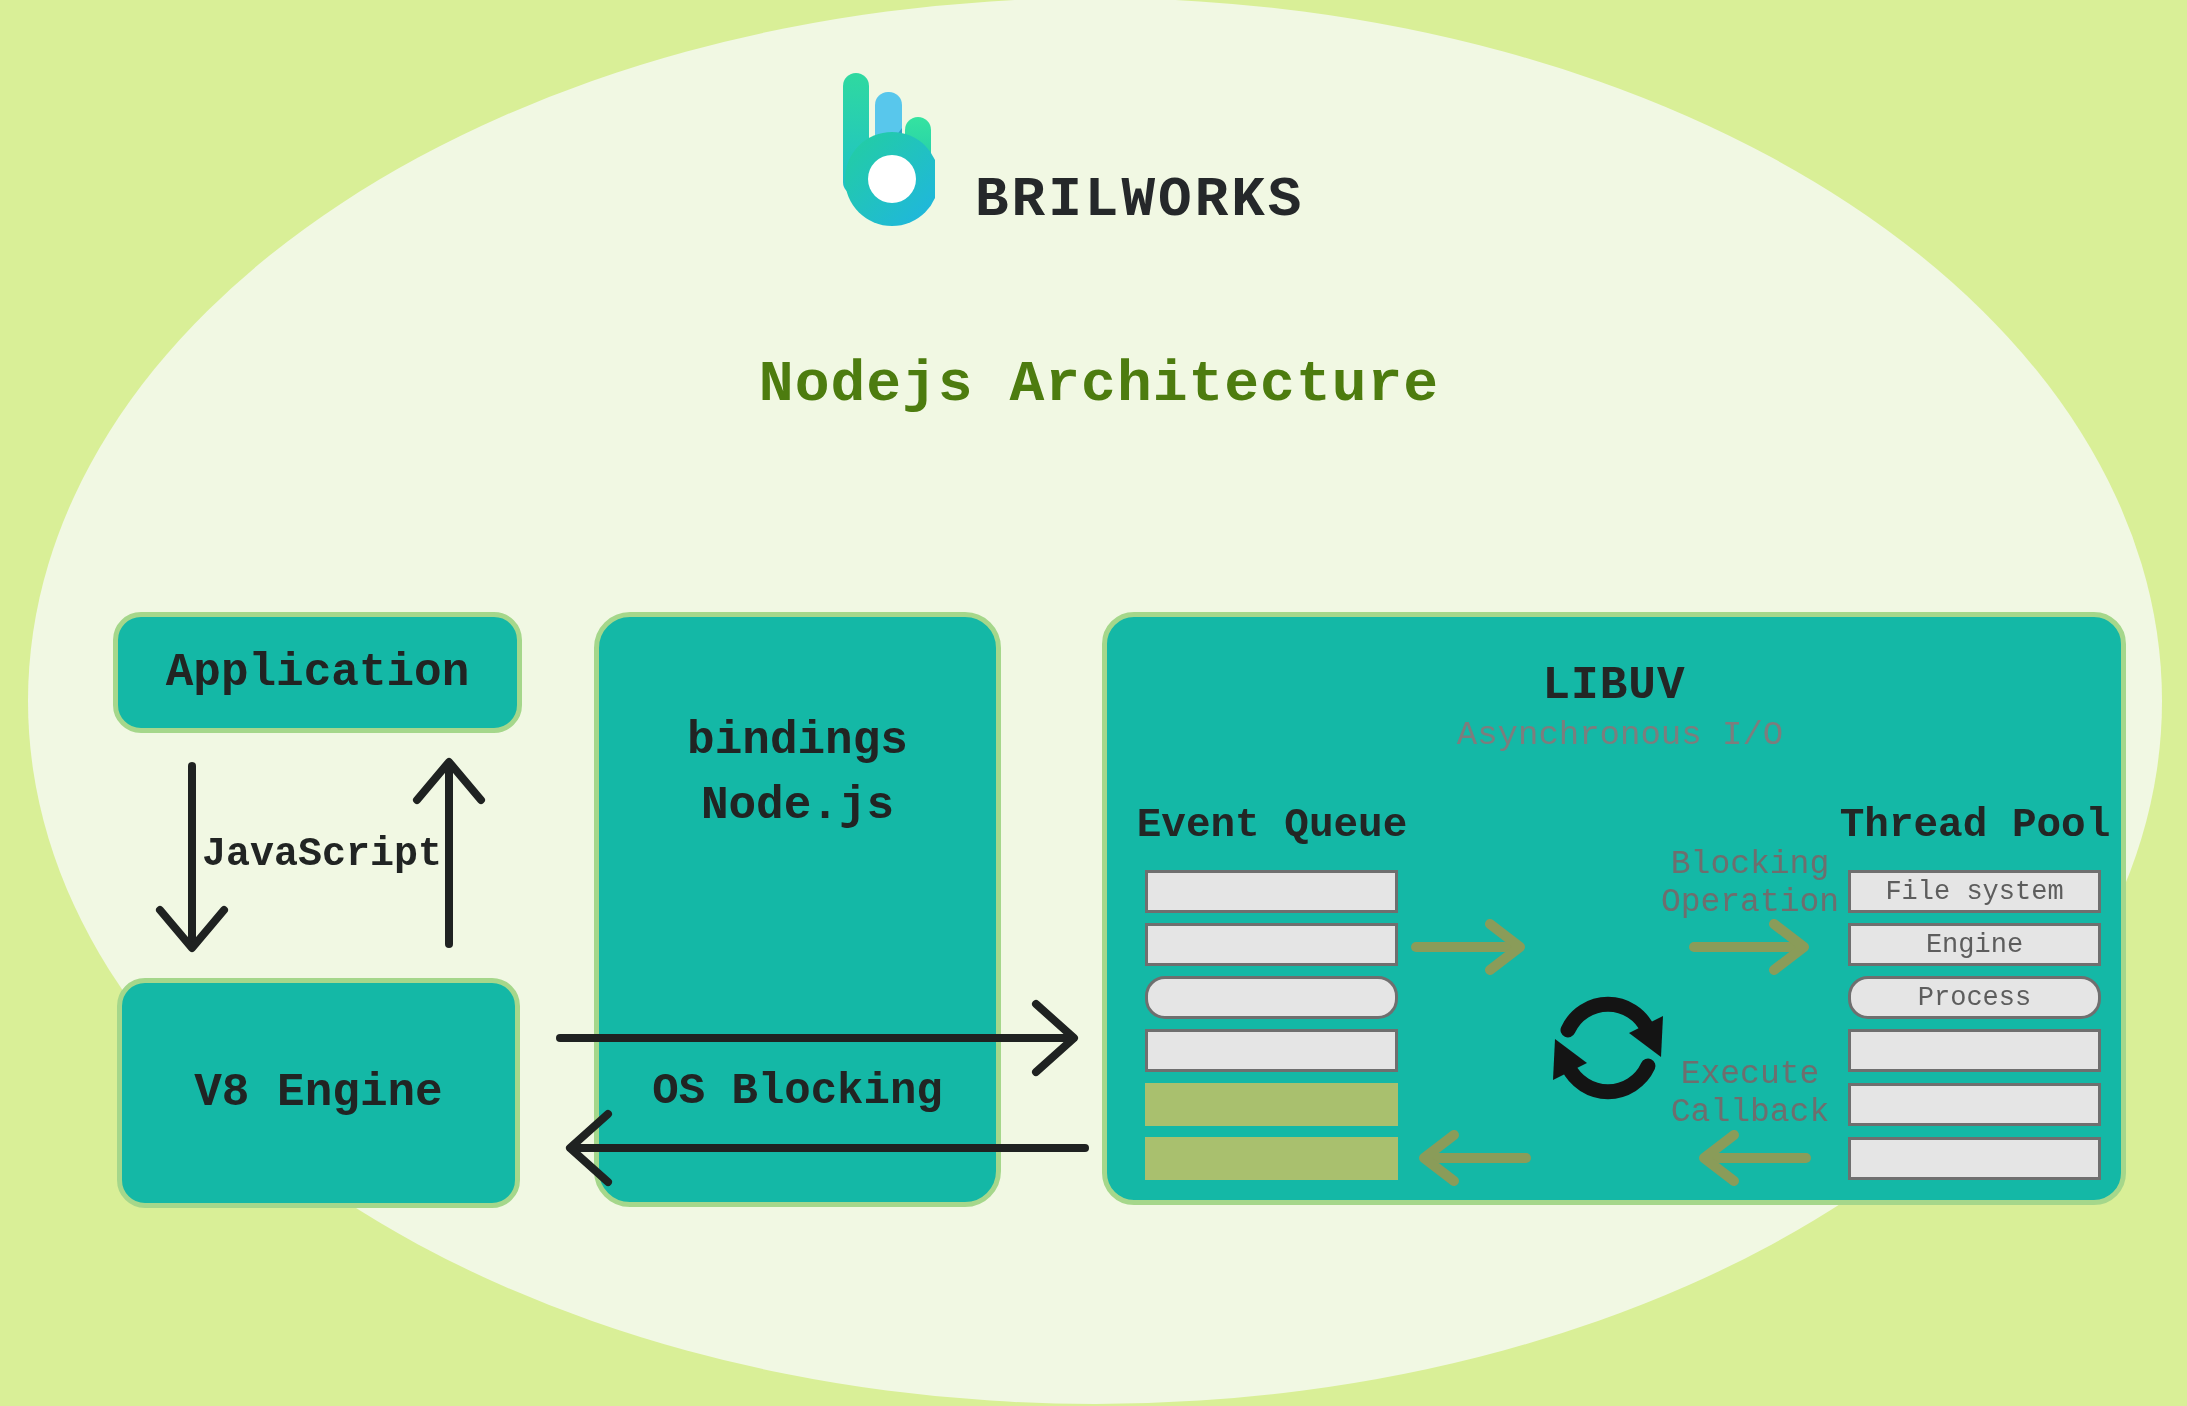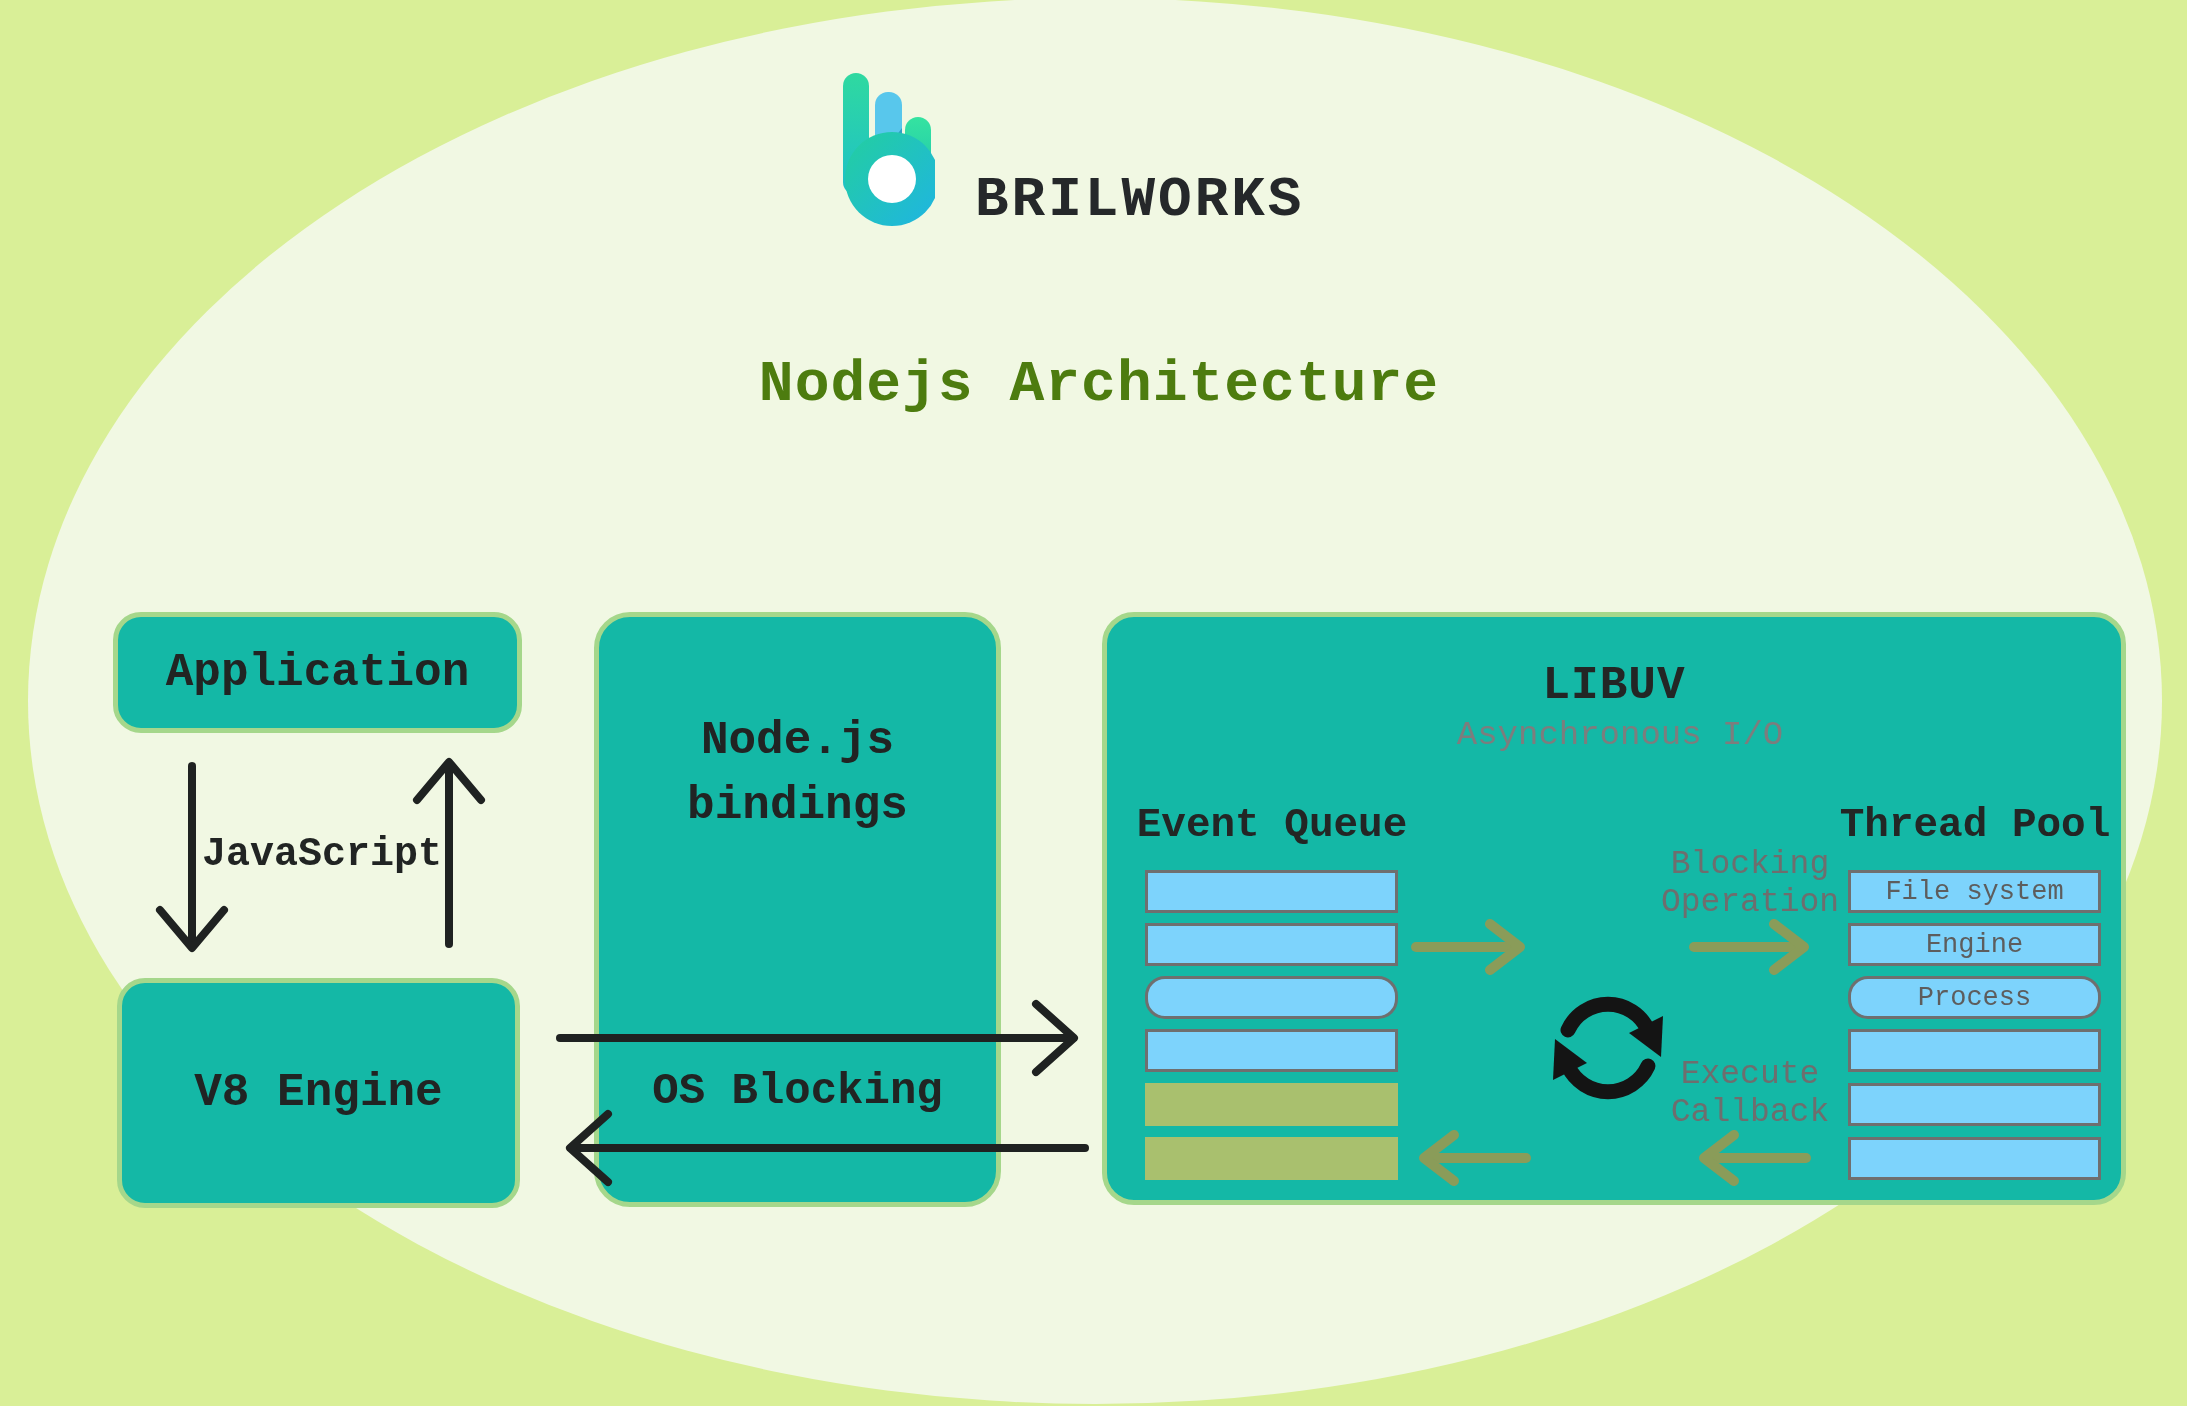--- a/index.html
+++ b/index.html
@@ -62,21 +62,21 @@
     font-size:46px; font-weight:700; color:#232625; letter-spacing:1px; }
   .libuv-subtitle { position:absolute; left:1102px; top:716px; width:1024px; text-align:center;
     font-size:34px; font-weight:400; color:#7d7d7d;padding-left:12px; }
 
   .col-title { position:absolute; font-size:41px; font-weight:700; color:#232625; text-align:center; }
   .title-event-queue { left:1125px; top:802px; width:294px; }
   .title-thread-pool { left:1828px; top:802px; width:294px; }
 
   .slot-row {
     position:absolute; width:253px; height:43px;
-    background:#7dd3fc; border:3px solid #6f6f6f;
+    background:#e5e5e5; border:3px solid #6f6f6f;
     display:flex; align-items:center; justify-content:center;
     font-size:27px; color:#5d5d5d; font-weight:400;
   }
   .slot-row.filled { background:#a9c06e; border:none; }
   .qcol { left:1145px; }
   .tcol { left:1848px; }
   .row-y0 { top:870px; } .row-y1 { top:923px; } .row-y2 { top:976px;border-radius:20px; }
   .row-y3 { top:1029px; } .row-y4 { top:1083px; } .row-y5 { top:1137px; }
 
   .gray-label {
@@ -127,22 +127,22 @@
   <div class="node-box box-application">
     <span>Application</span>
   </div>
   <div class="flow-label label-javascript">JavaScript</div>
   <div class="node-box box-v8">
     <span>V8 Engine</span>
   </div>
 
   <div class="node-box box-bindings">
     <div class="bindings-text">
+      <div>bindings</div>
       <div>Node.js</div>
-      <div>bindings</div>
     </div>
   </div>
   <div class="flow-label label-os-operation">OS Blocking</div>
 
   <div class="node-box box-libuv"></div>
   <div class="libuv-title">LIBUV</div>
   <div class="libuv-subtitle">Asynchronous I/O</div>
 
   <div class="col-title title-event-queue">Event Queue</div>
   <div class="col-title title-thread-pool">Thread Pool</div>

